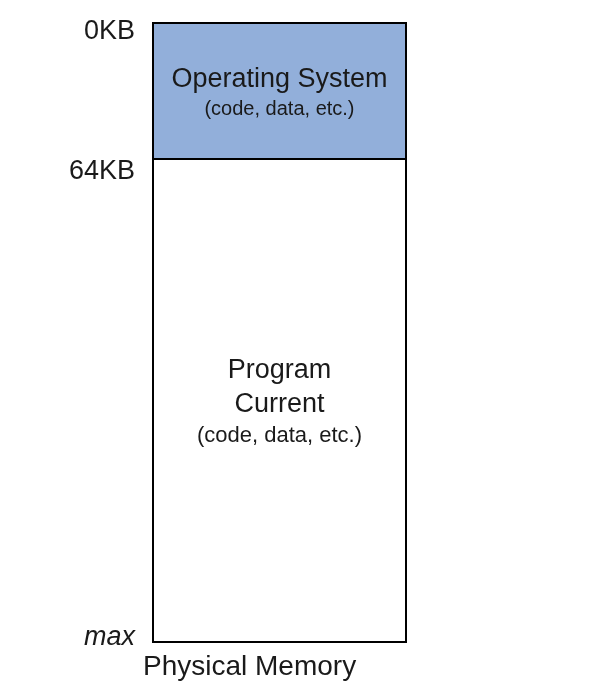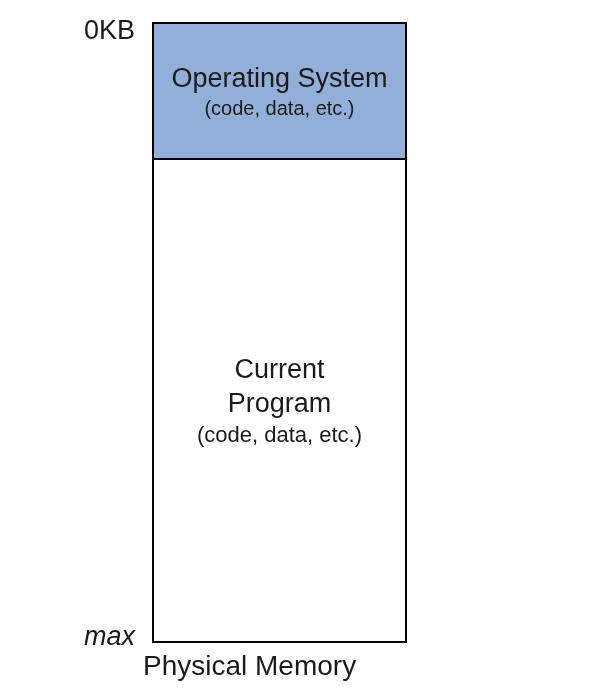--- a/index.html
+++ b/index.html
@@ -82,29 +82,30 @@
     font-weight: 400;
     white-space: nowrap;
   }
 </style>
 </head>
 <body>
 
 <div class="canvas">
 
   <div class="marker m0">0KB</div>
+  <div class="marker m1">64KB</div>
   <div class="marker m2">max</div>
 
   <div class="membox">
     <div class="section os" style="background: rgb(146, 175, 218);">
       <div class="sec-title">Operating System</div>
       <div class="sec-sub-os">(code, data, etc.)</div>
     </div>
     <div class="section prog" style="background: rgb(255, 255, 255);">
+      <div class="sec-title">Program</div>
       <div class="sec-title">Current</div>
-      <div class="sec-title">Program</div>
       <div class="sec-sub-prog">(code, data, etc.)</div>
     </div>
   </div>
 
   <div class="caption">Physical Memory</div>
 
 </div>
 
 </body></html>

